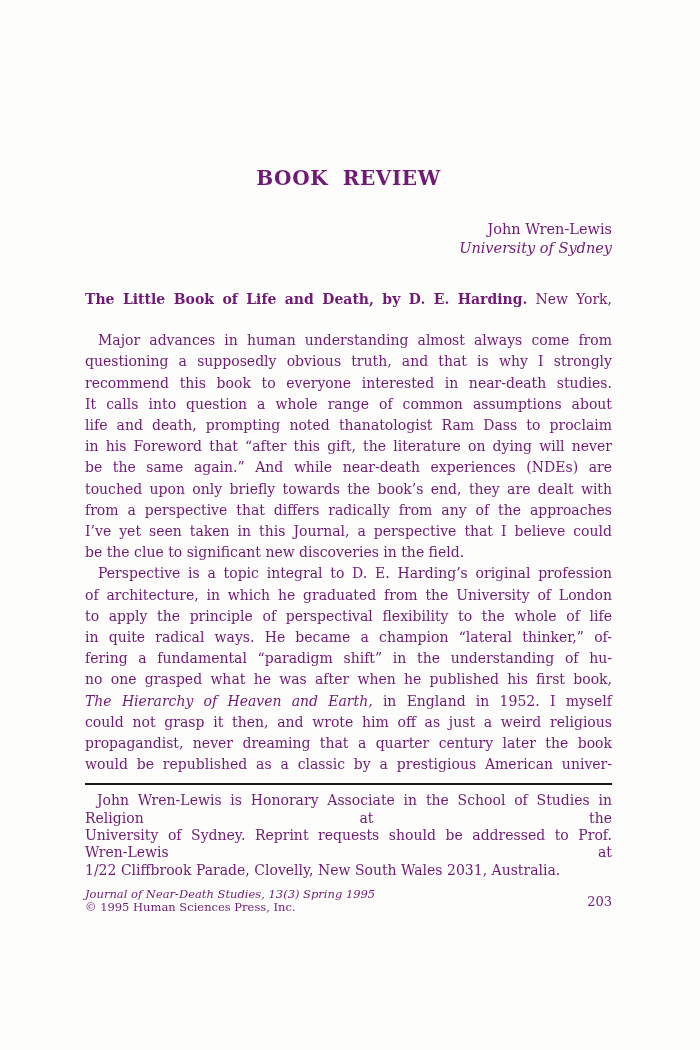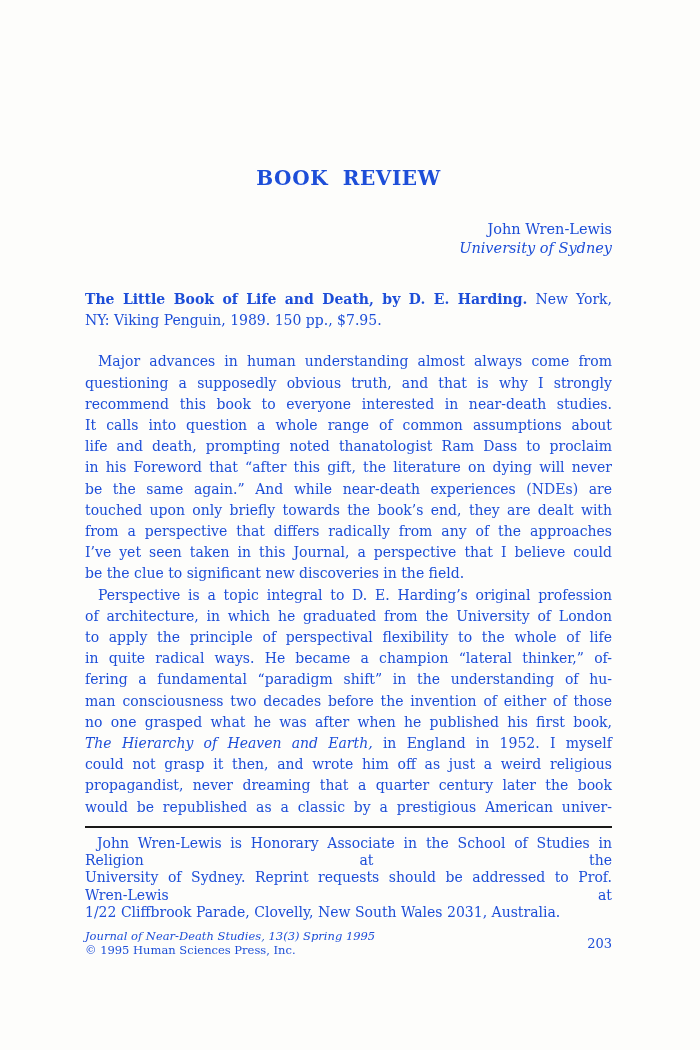--- a/index.html
+++ b/index.html
@@ -6,21 +6,21 @@
     margin: 0;
     padding: 0;
     background: #e8e8e6;
   }
   .page {
     position: relative;
     width: 700px;
     height: 1050px;
     margin: 0 auto;
     background: #fdfdfb;
-    color: #1d4ed8;
+    color: #701a75;
     font-family: "DejaVu Serif", "Liberation Serif", serif;
     overflow: hidden;
   }
   .content {
     position: absolute;
     left: 85px;
     top: 0;
     width: 527px;
   }
   .review-title {
@@ -106,21 +106,20 @@
 
     <h1 class="review-title">BOOK REVIEW</h1>
 
     <div class="author-block">
       <div class="author-name">John Wren-Lewis</div>
       <div class="author-affiliation">University of Sydney</div>
     </div>
 
     <div class="citation">
         <div class="line"><b>The Little Book of Life and Death, by D. E. Harding.</b> New York,</div>
-        <div class="line left-last">NY: Viking Penguin, 1989. 150 pp., $7.95.</div>
       </div>
 
     <div class="para para-first indent-first">
         <div class="line">Major advances in human understanding almost always come from</div>
         <div class="line">questioning a supposedly obvious truth, and that is why I strongly</div>
         <div class="line">recommend this book to everyone interested in near-death studies.</div>
         <div class="line">It calls into question a whole range of common assumptions about</div>
         <div class="line">life and death, prompting noted thanatologist Ram Dass to proclaim</div>
         <div class="line">in his Foreword that “after this gift, the literature on dying will never</div>
         <div class="line">be the same again.” And while near-death experiences (NDEs) are</div>
@@ -129,21 +128,20 @@
         <div class="line">I’ve yet seen taken in this Journal, a perspective that I believe could</div>
         <div class="line left-last">be the clue to significant new discoveries in the field.</div>
       </div>
 
     <div class="para indent-first">
         <div class="line">Perspective is a topic integral to D. E. Harding’s original profession</div>
         <div class="line">of architecture, in which he graduated from the University of London</div>
         <div class="line">to apply the principle of perspectival flexibility to the whole of life</div>
         <div class="line">in quite radical ways. He became a champion “lateral thinker,” of-</div>
         <div class="line">fering a fundamental “paradigm shift” in the understanding of hu-</div>
-        <div class="line">man consciousness two decades before the invention of either of those</div>
         <div class="line">no one grasped what he was after when he published his first book,</div>
         <div class="line"><i>The Hierarchy of Heaven and Earth,</i> in England in 1952. I myself</div>
         <div class="line">could not grasp it then, and wrote him off as just a weird religious</div>
         <div class="line">propagandist, never dreaming that a quarter century later the book</div>
         <div class="line">would be republished as a classic by a prestigious American univer-</div>
       </div>
 
     <div class="footnote-rule"></div>
 
     <div class="footnote footnote-indent">

